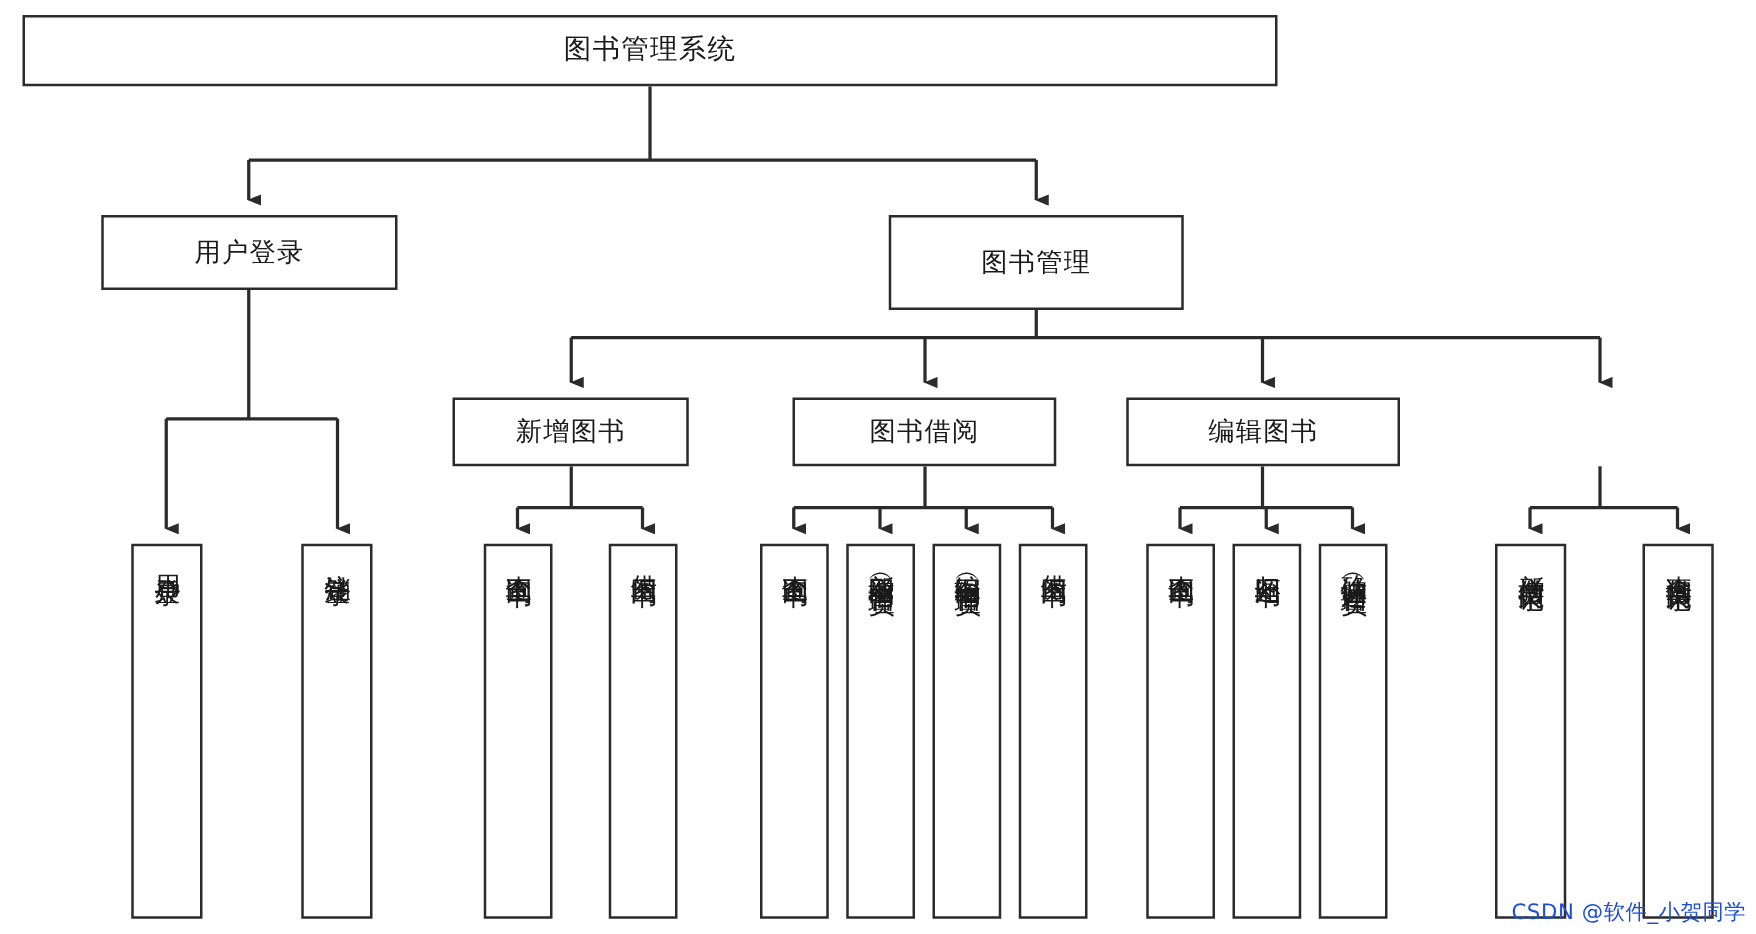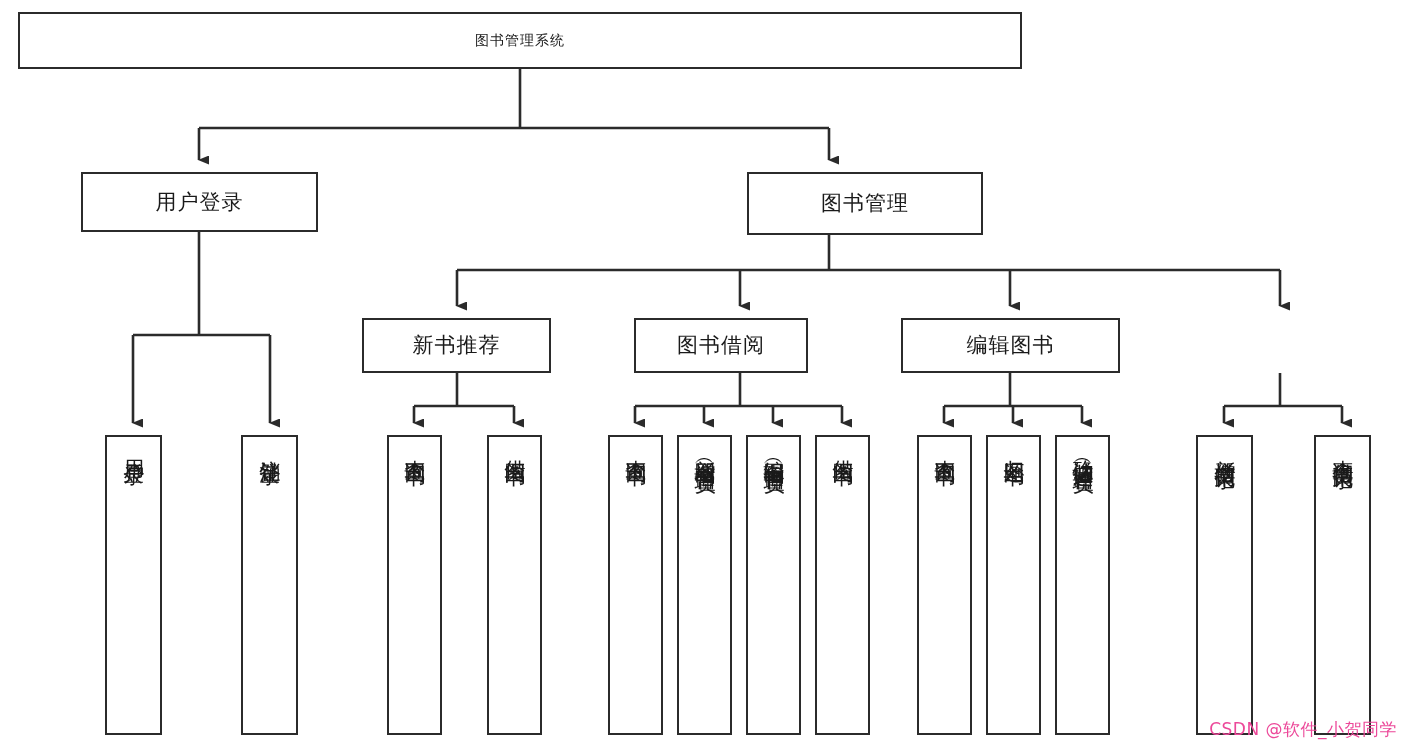--- a/index.html
+++ b/index.html
@@ -41,42 +41,42 @@
     text-align: center;
     line-height: 1.28;
     letter-spacing: 1px;
   }
   
   .node.horiz .node-label {
     writing-mode: horizontal-tb;
     font-size: 21px;
   }
   .node.root .node-label {
-    font-size: 14px;
+    font-size: 22px;
   }
   
   .node.vert {
     padding: 6px 0;
     align-items: flex-start;
     justify-content: center;
   }
   .node.vert .node-label {
     writing-mode: vertical-rl;
     text-orientation: upright;
     font-size: 21px;
     letter-spacing: 2px;
     line-height: 1.0;
     white-space: nowrap;
   }
   #watermark {
     position: absolute;
     right: 8px;
     bottom: 6px;
     font-size: 17px;
-    color: #ec4899;
+    color: #1d4ed8;
     white-space: nowrap;
     letter-spacing: 0.5px;
     margin-top: 44px;
   }
 </style>
 </head>
 <body>
 
 <div id="diagram-root">
 
@@ -130,28 +130,28 @@
     </g>
   </svg>
 
   <div class="node horiz root" style="left:18px; top:12px; width:1004px; height:57px;">
     <span class="node-label">图书管理系统</span>
   </div>
 
   <div class="node horiz" style="left:81px; top:172px; width:237px; height:60px;">
     <span class="node-label">用户登录</span>
   </div>
-  <div class="node horiz" style="left:711px; top:172px; width:236px; height:63px;margin-left:36px;">
+  <div class="node horiz" style="left:711px; top:172px; width:236px; height:76px;">
     <span class="node-label">图书管理</span>
   </div>
 
   <div class="node horiz" style="left:362px; top:318px; width:189px; height:55px;">
-    <span class="node-label">新书推荐</span>
-  </div>
-  <div class="node horiz" style="left:634px; top:318px; width:174px; height:55px;">
+    <span class="node-label">新增图书</span>
+  </div>
+  <div class="node horiz" style="left:634px; top:318px; width:211px; height:55px;">
     <span class="node-label">图书借阅</span>
   </div>
   <div class="node horiz" style="left:901px; top:318px; width:219px; height:55px;">
     <span class="node-label">编辑图书</span>
   </div>
 
   <div class="node vert" style="left:105px; top:435px; width:57px; height:300px;">
     <span class="node-label">用户登录</span>
   </div>
   <div class="node vert" style="left:241px; top:435px; width:57px; height:300px;">

